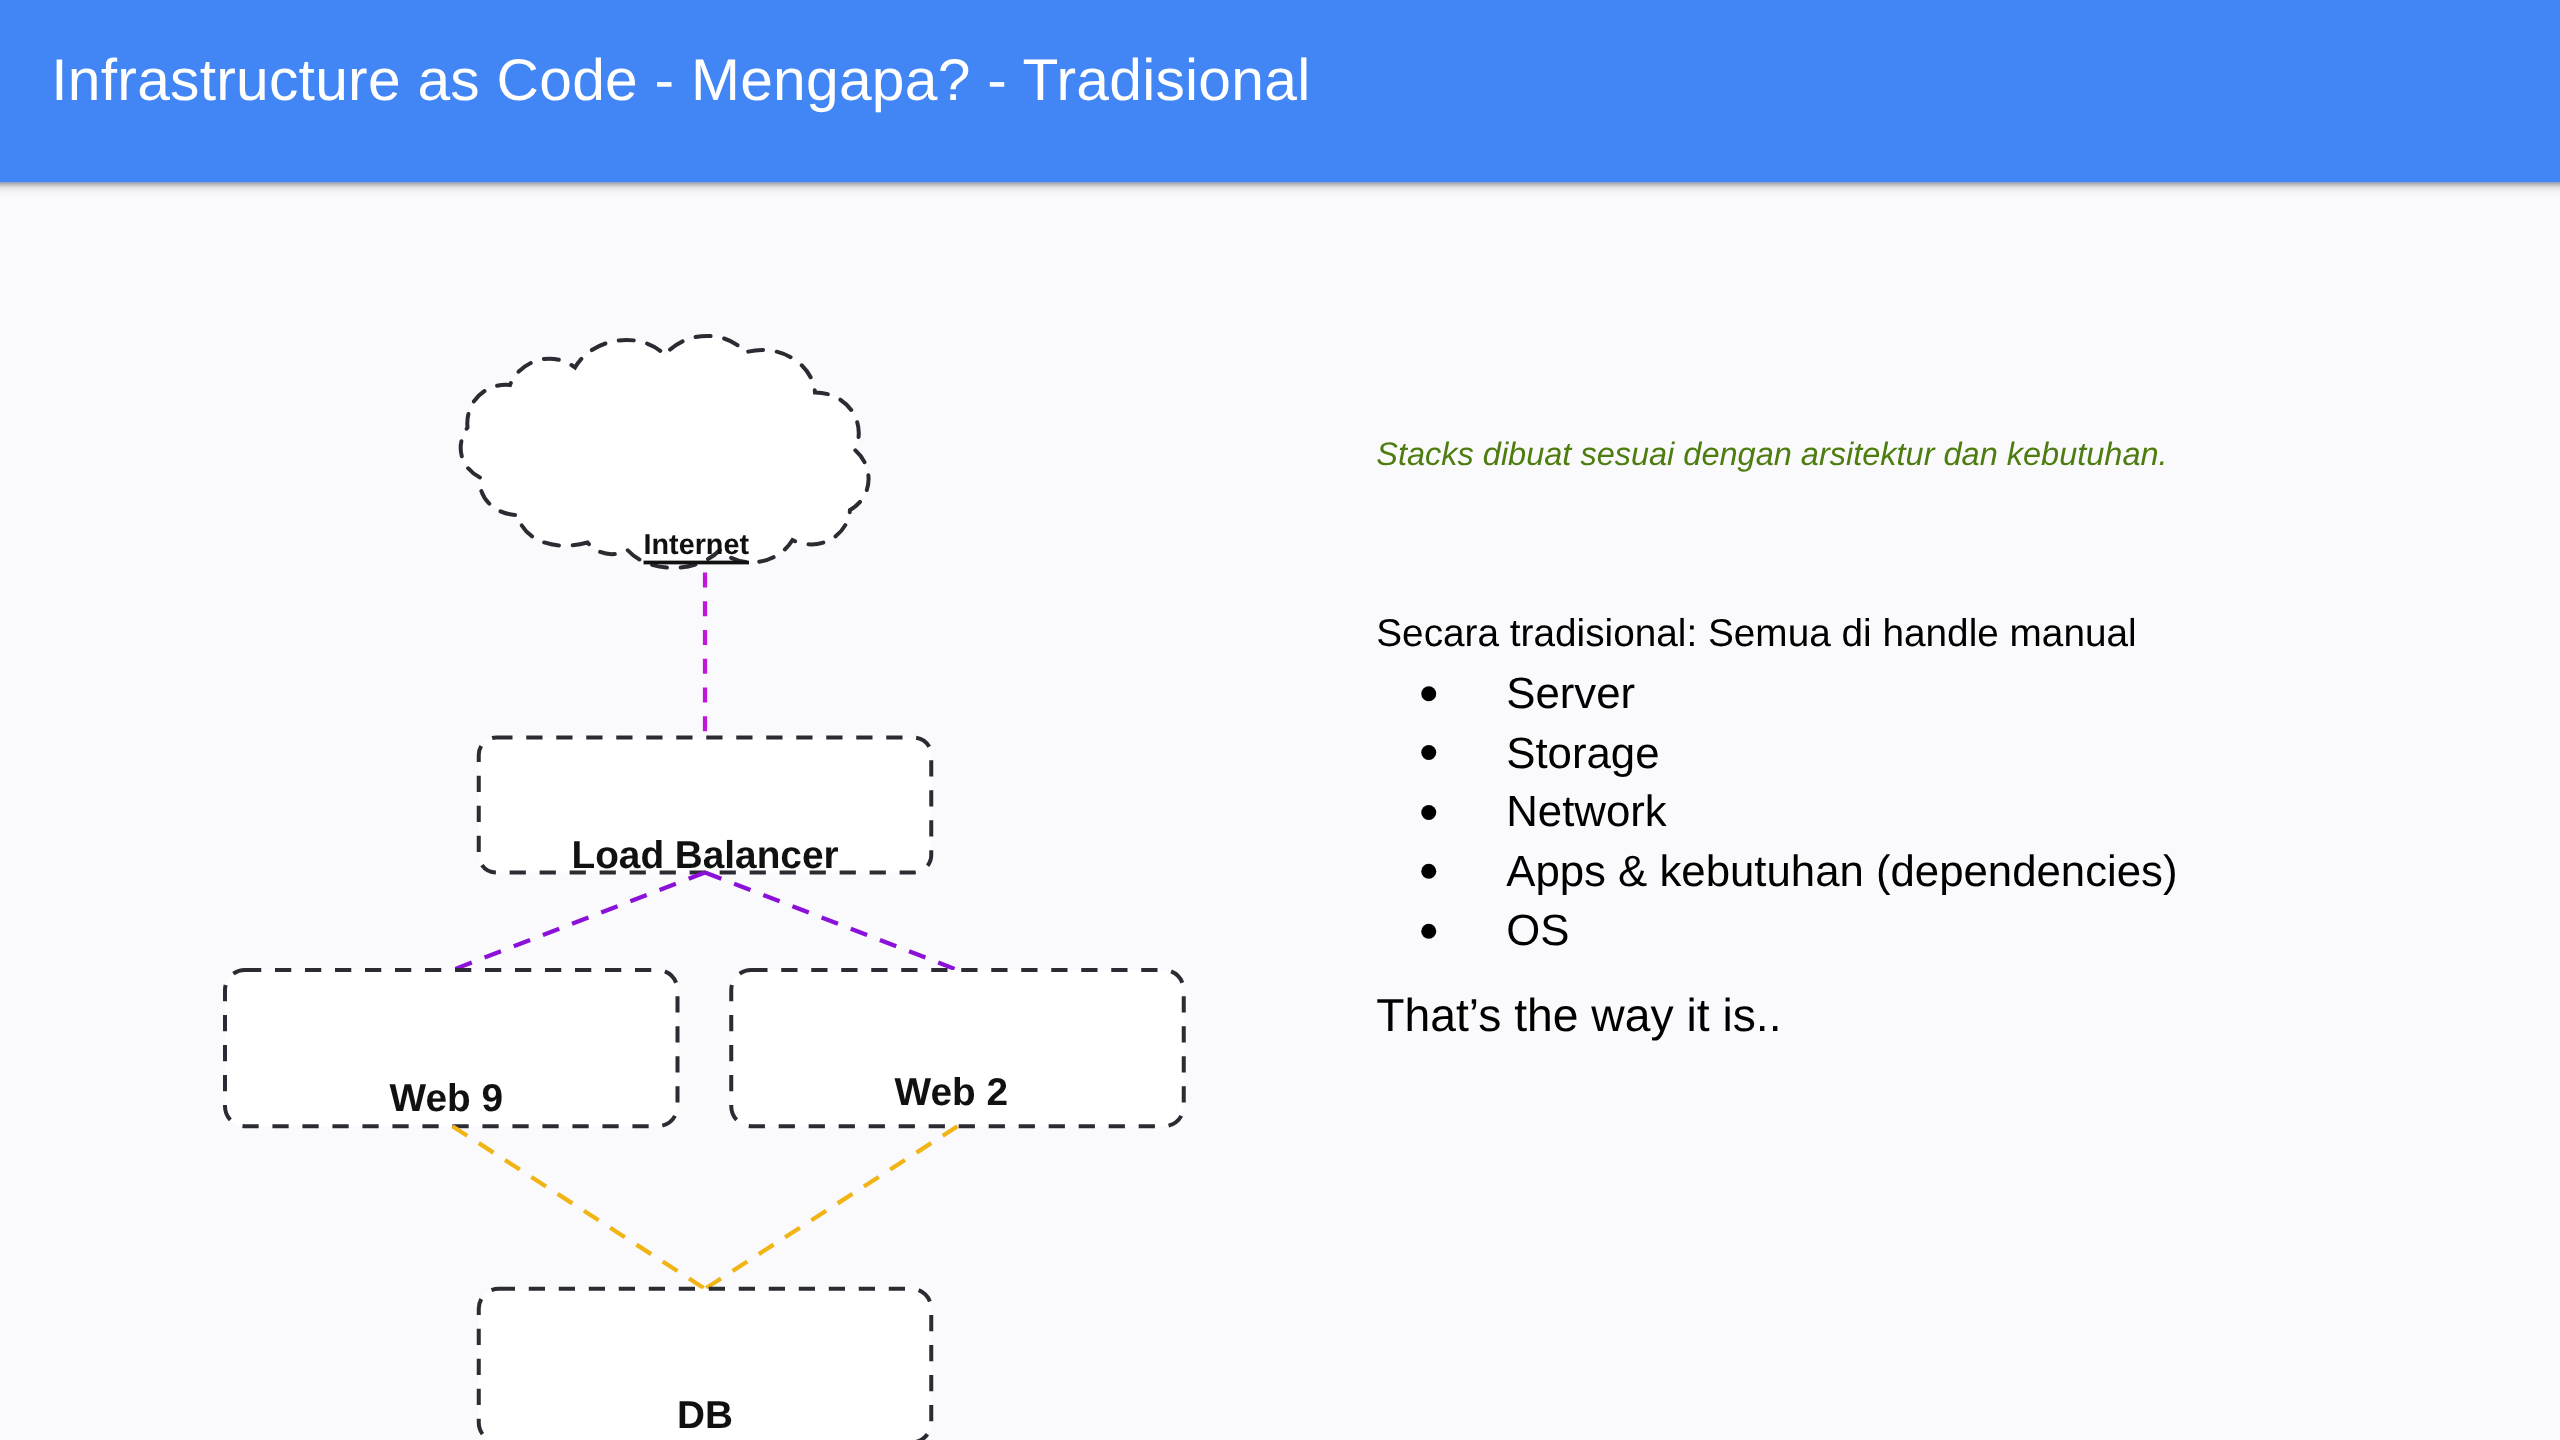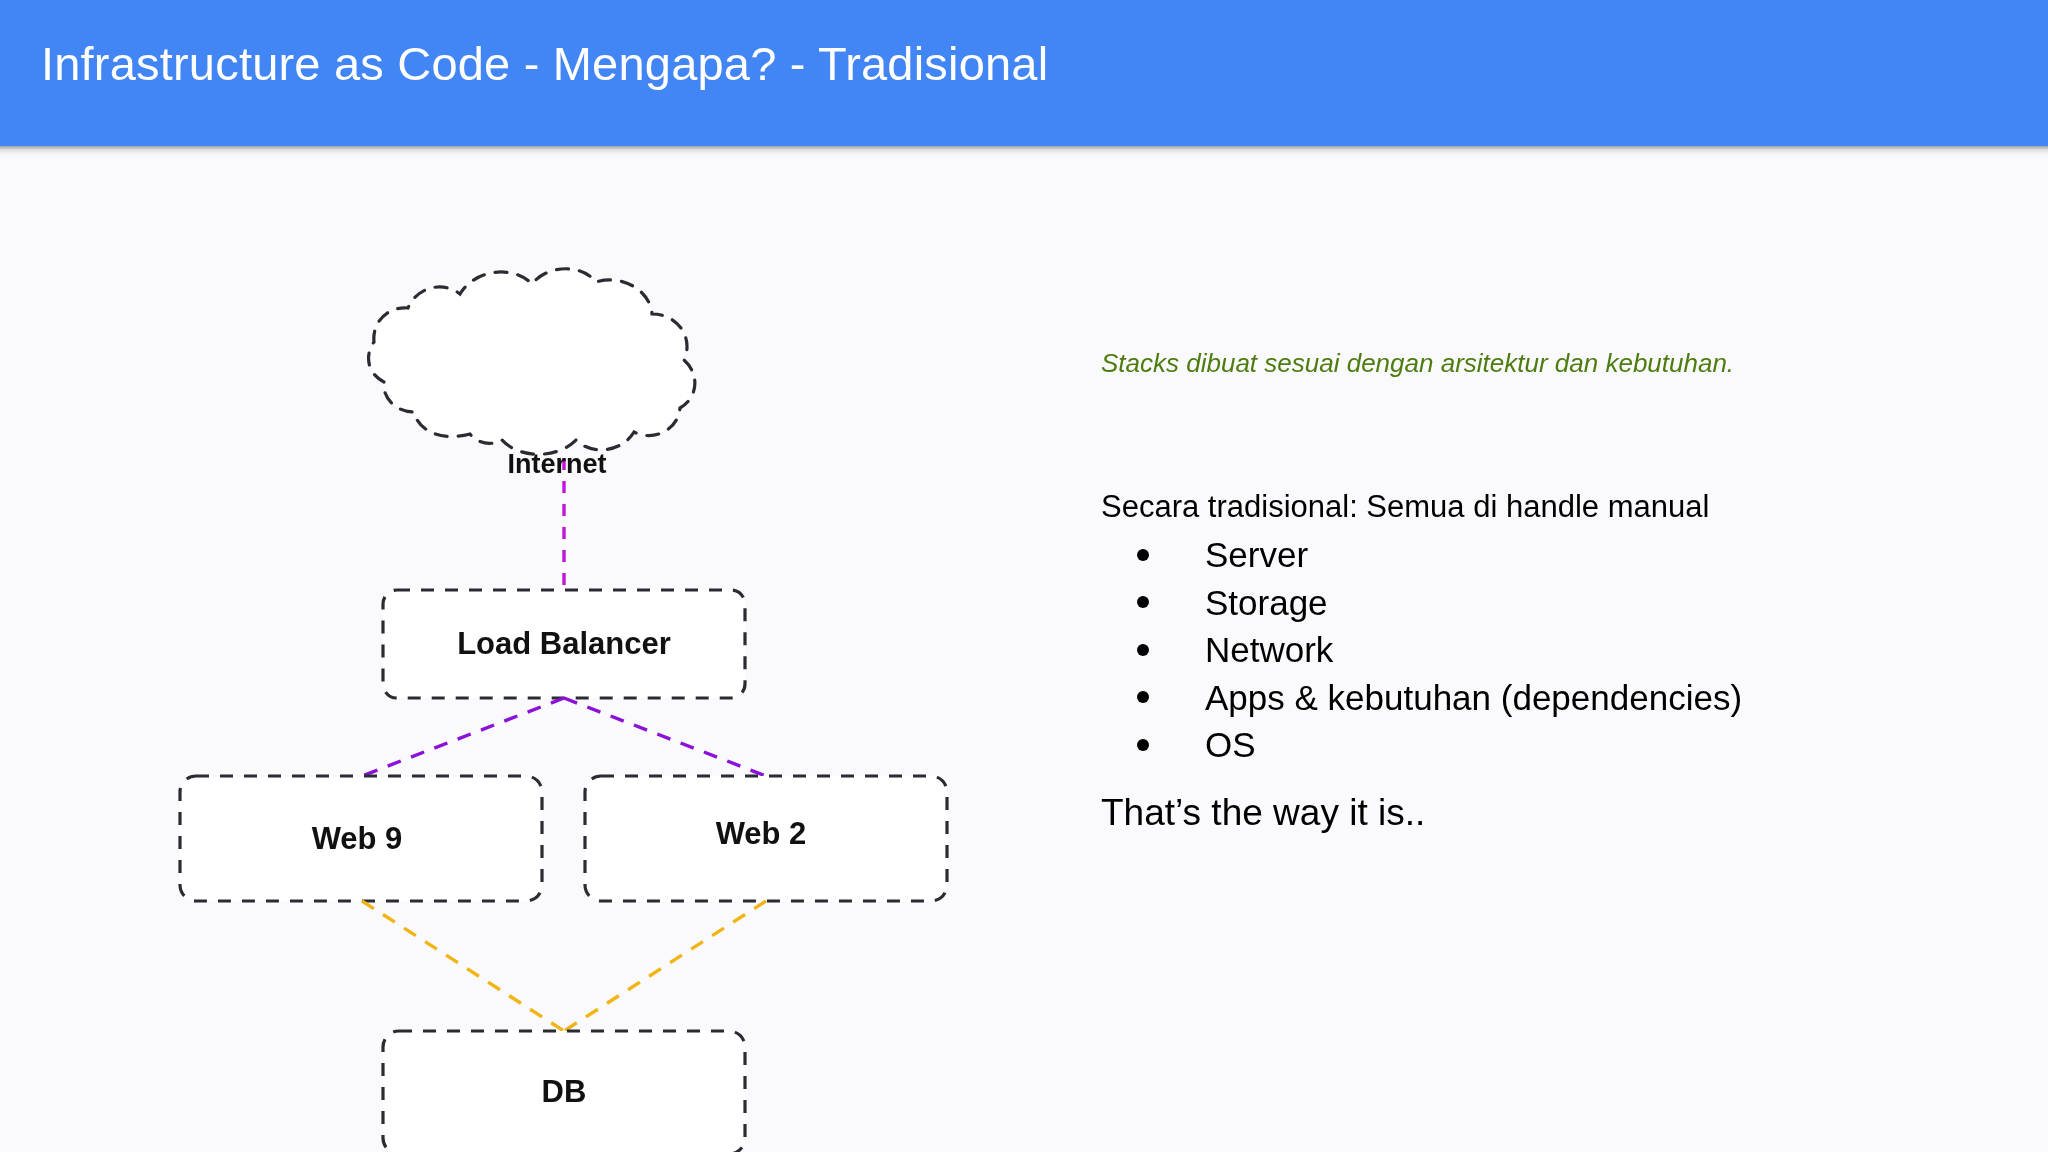--- a/index.html
+++ b/index.html
@@ -59,29 +59,29 @@
   }
 
   .node-label {
     position: absolute;
     text-align: center;
     font-weight: bold;
     color: #111111;
     white-space: nowrap;
     transform: translate(-50%, -50%);
   }
-  .node-label.box-label { font-size: 31px; }
+  .node-label.box-label { font-size: 31px; margin-top: 40px; }
 
   #internet-label {
     left: 557px;
     top: 290px;
-    font-size: 27px;
+    font-size: 23px;
+    text-decoration: underline;
     text-underline-offset: 5px;
     text-decoration-thickness: 3px;
-    margin-top: 28px;
   }
   #lb-label   { left: 564px; top: 498px; }
   #web1-label { left: 357px; top: 693px; }
   #web2-label { left: 761px; top: 688px; }
   #db-label   { left: 564px; top: 946px; }
 
   
   #text-column {
     position: absolute;
     left: 1101px;

